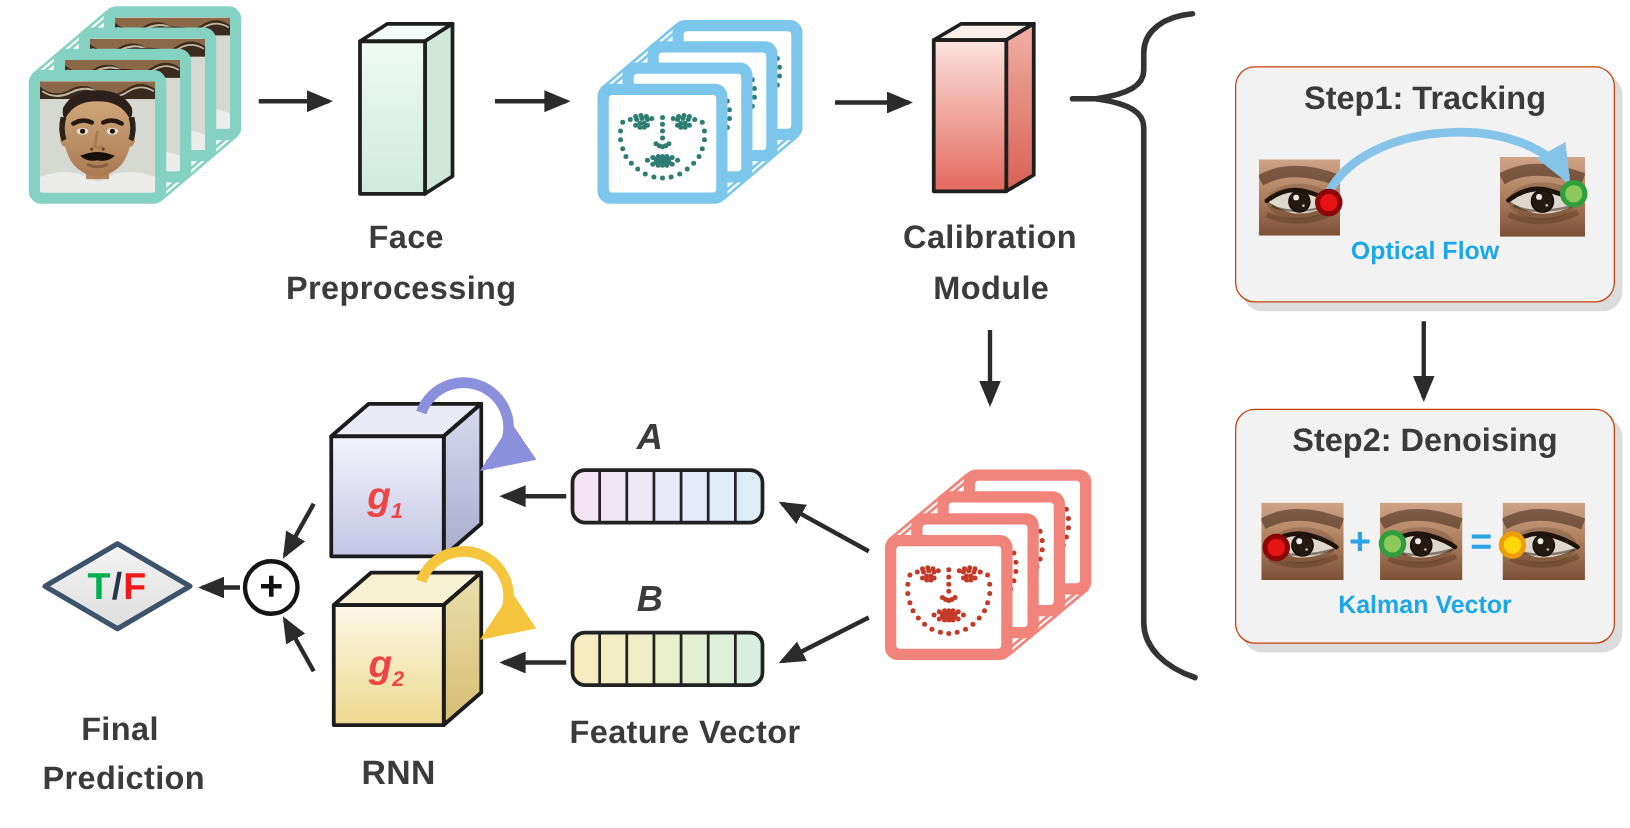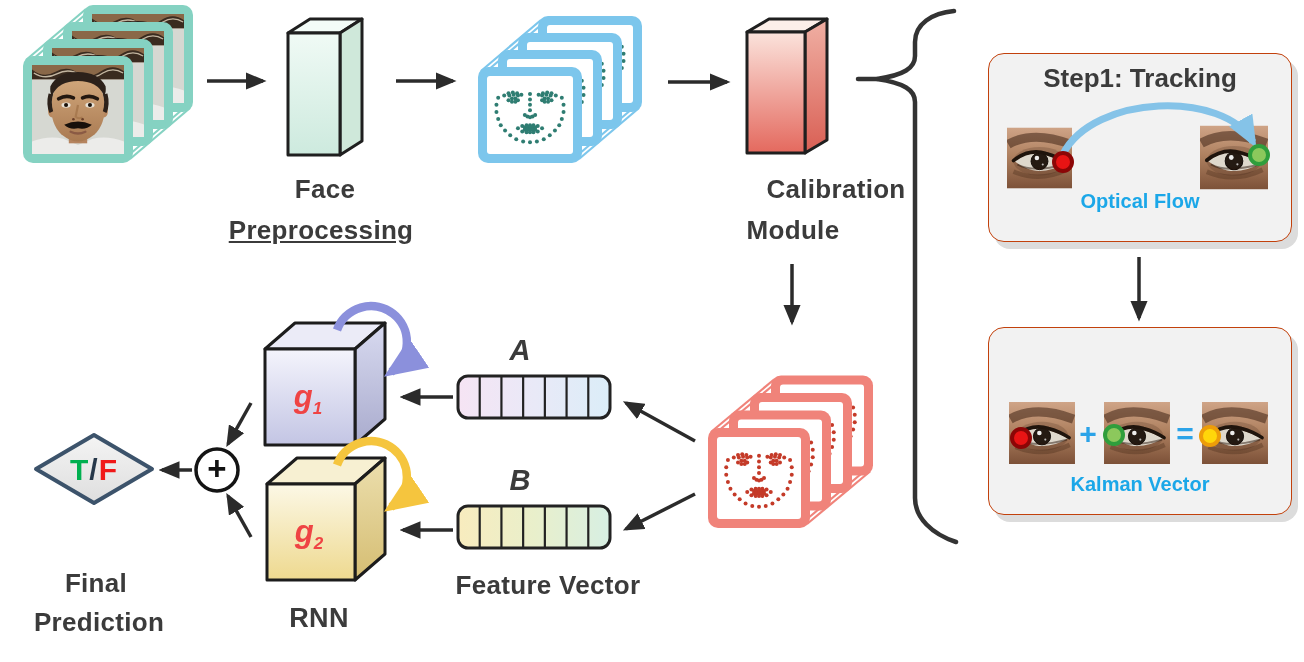--- a/index.html
+++ b/index.html
@@ -888,22 +888,22 @@
     <path d="M192,470 L162,470" marker-end="url(#ah)"></path>
   </g>
 
   <g stroke="#333" stroke-width="4.5" fill="none" stroke-linecap="round">
     <path d="M954,11 C932,13 915,24 915,42 L915,56 C915,68 904,75 877,79 C904,83 915,90 915,102 L915,498 C915,518 932,534 956,542"></path>
     <path d="M858,79 L877,79"></path>
   </g>
 </svg>
 
 <div class="lbl" style="left:325px;top:174px;">Face</div>
-<div class="lbl" style="left:321px;top:215px;text-decoration:underline;">Preprocessing</div>
-<div class="lbl" style="left:836px;top:174px;">Calibration</div>
+<div class="lbl" style="left:321px;top:215px;">Preprocessing</div>
+<div class="lbl" style="left:792px;top:174px;">Calibration</div>
 <div class="lbl" style="left:793px;top:215px;">Module</div>
 <div class="lbl it" style="left:520px;top:334px;">A</div>
 <div class="lbl it" style="left:520px;top:464px;">B</div>
 <div class="lbl" style="left:548px;top:570px;">Feature Vector</div>
 <div class="lbl" style="left:319px;top:603px;font-size:27px;text-align:right;">RNN</div>
 <div class="lbl" style="left:96px;top:568px;">Final</div>
 <div class="lbl" style="left:99px;top:607px;">Prediction</div>
 
 <div class="cube-lbl" style="left:308px;top:399px;"><span>g</span><sub>1</sub></div>
 <div class="cube-lbl" style="left:309px;top:534px;"><span>g</span><sub>2</sub></div>
@@ -926,20 +926,21 @@
           </marker>
         </defs>
     <path d="M74,100 C105,40 235,36 264,88" fill="none" stroke="#85c3e8" stroke-width="7" marker-end="url(#ahb)"></path>
   </svg>
   <div class="dot red" style="left:63px;top:97px;"></div>
   <div class="dot green" style="left:259px;top:90px;"></div>
   <div class="p-caption" style="top:136px;">Optical Flow</div>
 </div>
 
 <div class="panel" style="top:327px;height:186px;">
+  <div class="p-title">Step2: Denoising</div>
   <svg class="eye" style="left:19px;top:74px;" width="68" height="62" viewBox="0 0 100 94">
         <use href="#eyeSym"></use>
       </svg>
   <svg class="eye" style="left:114px;top:74px;" width="68" height="62" viewBox="0 0 100 94">
         <use href="#eyeSym"></use>
       </svg>
   <svg class="eye" style="left:212px;top:74px;" width="68" height="62" viewBox="0 0 100 94">
         <use href="#eyeSym"></use>
       </svg>
   <div class="op" style="left:99px;top:106px;">+</div>

